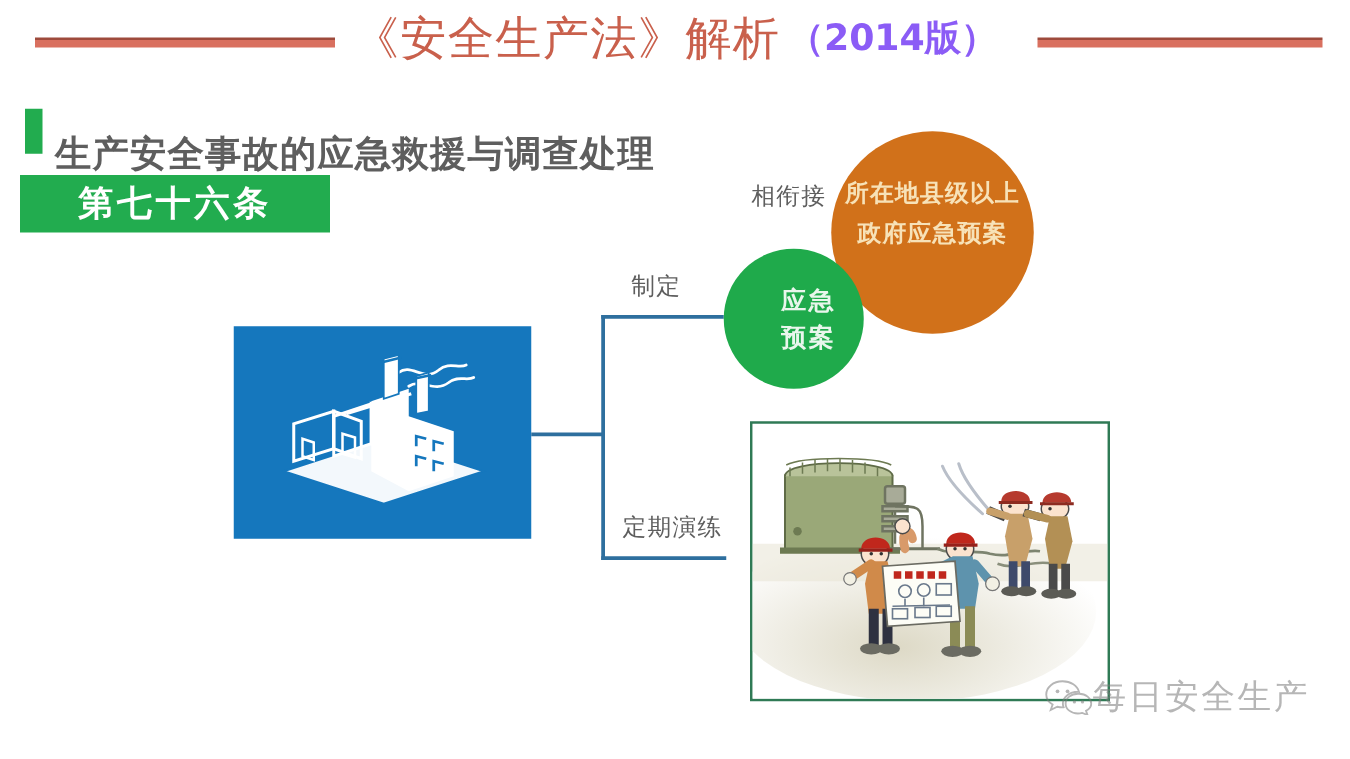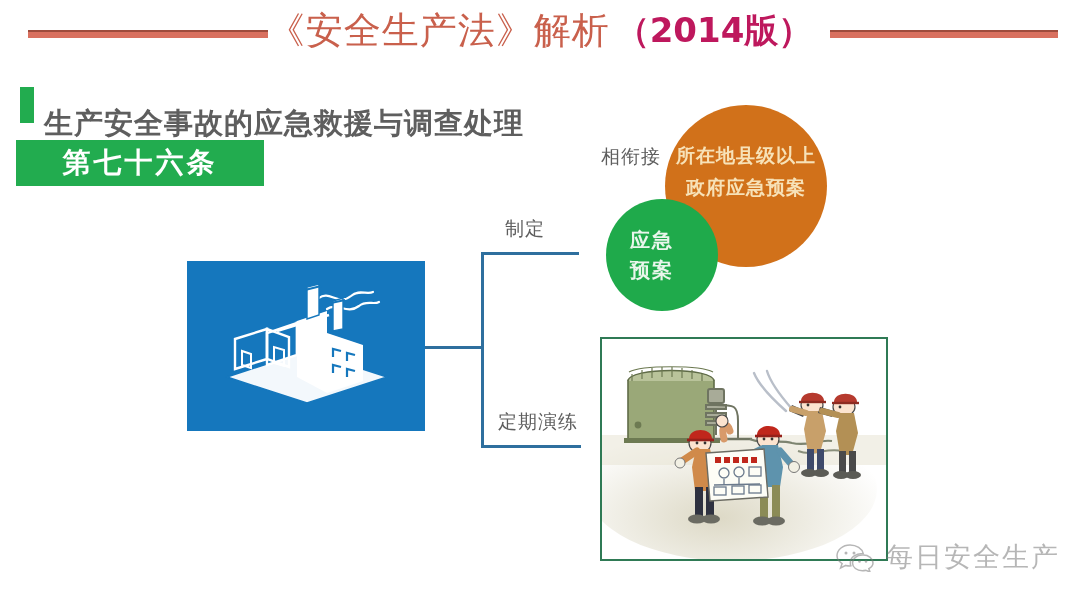--- a/index.html
+++ b/index.html
@@ -57,23 +57,23 @@
     white-space: nowrap;
   }
   .title-main {
     font-size: 37px;
     font-weight: normal;
     color: #c9604c;
     letter-spacing: 1px;
     vertical-align: middle;
   }
   .title-sub {
-    font-size: 34px;
+    font-size: 29px;
     font-weight: bold;
-    color: #be185d;
+    color: #8b5cf6;
     letter-spacing: 0px;
     vertical-align: middle;
     margin-left: 6px;
   }
 
   
   .accent-bar {
     position: absolute;
     left: 20px;
     top: 87px;
@@ -141,30 +141,30 @@
     letter-spacing: 1px;
     white-space: nowrap;
   }
   .label-zhiding   { left: 505px; top: 216px; }
   .label-yanlian   { left: 498px; top: 409px; text-align: right; }
   .label-xianjie   { left: 601px; top: 144px; }
 
   
   .circle-green {
     position: absolute;
-    left: 606px;
+    left: 579px;
     top: 199px;
     width: 112px;
     height: 112px;
     border-radius: 50%;
     background: #1faa4b;
     z-index: 2;
     display: flex;
     flex-direction: column;
-    align-items: flex-start;
+    align-items: center;
     justify-content: center;
   }
   .circle-green .c-line {
     color: #e9f6ec;
     font-size: 20px;
     font-weight: bold;
     letter-spacing: 2px;
     line-height: 30px;
     margin-left: 24px;
   }
@@ -207,21 +207,21 @@
   }
   .drill-frame svg { display: block; }
 
   
   .watermark {
     position: absolute;
     left: 836px;
     top: 539px;
     display: flex;
     align-items: center;
-    gap: 12px;
+    gap: 0;
     opacity: 0.55;
   }
   .watermark .wm-text {
     font-size: 27px;
     color: #7b7b7b;
     letter-spacing: 2px;
     white-space: nowrap;
   }
 </style>
 </head>

